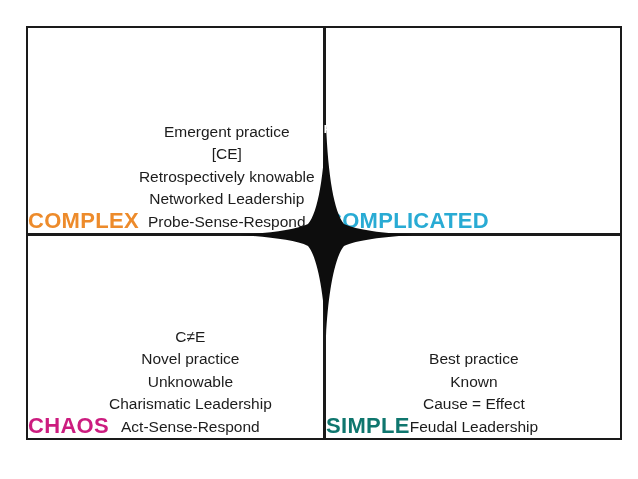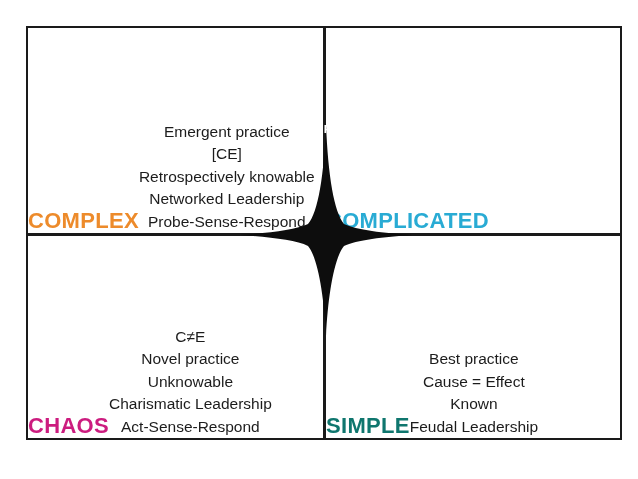--- a/index.html
+++ b/index.html
@@ -158,22 +158,22 @@
       <div class="q-line">Unknowable</div>
       <div class="q-line">Charismatic Leadership</div>
       <div class="q-line">Act-Sense-Respond</div>
     </div>
   </div>
 
   <div class="quadrant q-br">
     <div class="q-heading" style="color: #0f766e;">SIMPLE</div>
     <div class="q-lines">
       <div class="q-line">Best practice</div>
+      <div class="q-line">Known</div>
       <div class="q-line">Cause = Effect</div>
-      <div class="q-line">Known</div>
       <div class="q-line">Feudal Leadership</div>
     </div>
   </div>
 
   <div class="disorder-wrap">
     <svg viewBox="0 0 172 212">
       <path d="M86 0
                C 88 52, 94 88, 104 100
                C 116 106, 144 109, 172 111
                C 144 113, 116 116, 104 122

